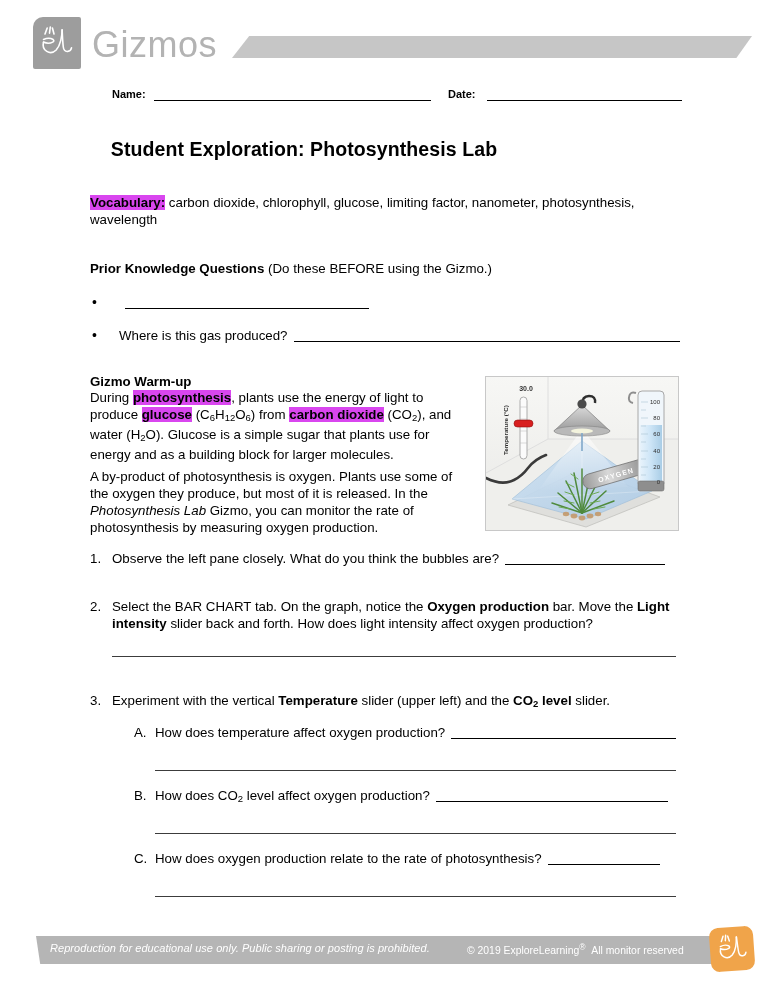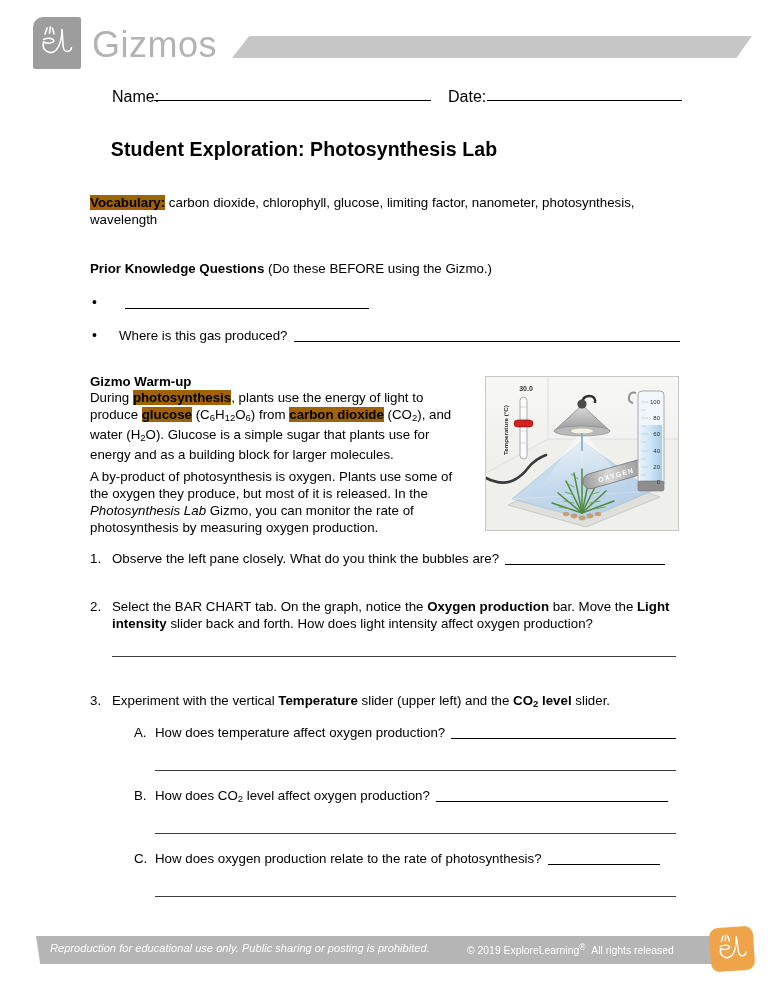--- a/index.html
+++ b/index.html
@@ -34,34 +34,34 @@
   }
   .header-bar {
     position: absolute; left: 232px; top: 36px;
     width: 520px; height: 22px;
     background: #c6c6c6;
     clip-path: polygon(3.3% 0, 100% 0, 97% 100%, 0 100%);
   }
 
   
   .namedate { position: absolute; left: 112px; top: 88px; width: 570px; height: 18px;
-              font-size: 16px; }
+              font-size: 11px; font-weight: bold; }
   .nd-label { position: absolute; top: 0; }
   .nd-rule  { position: absolute; border-bottom: 1.2px solid #000; height: 13px; }
 
   
   .doc-title {
     position: absolute; left: 0; top: 138px; width: 608px;
     text-align: center; font-size: 19.5px; font-weight: bold;
     letter-spacing: .1px;
   }
 
   
   .tx { position: absolute; font-size: 13.3px; line-height: 17px; }
-  .hl { background: #a16207; }
+  .hl { background: #d946ef; }
   b  { font-weight: bold; }
   i  { font-style: italic; }
   sub { font-size: 9.5px; vertical-align: -.22em; }
   sup { font-size: 8.5px; vertical-align: .45em; }
 
   .vocab { left: 90px; top: 194px; width: 590px; }
 
   .pkq   { left: 90px; top: 260px; width: 590px; font-weight: bold; }
   .pkq .norm { font-weight: normal; text-align: right; }
 
@@ -328,21 +328,21 @@
 <span class="ans-line" style="left:155px; top:833px; width:521px;"></span>
 
 <div class="sub-row" style="top:850px;">
   <span class="sub-num">C.</span>
   <span class="sub-body"><span>How does oxygen production relate to the rate of photosynthesis?</span><span class="inlinerule" style="width:112px; margin-left:6px;"></span></span>
 </div>
 <span class="ans-line" style="left:155px; top:896px; width:521px;"></span>
 
 <div class="footer-bar"></div>
 <div class="footer-left">Reproduction for educational use only. Public sharing or posting is prohibited.</div>
-<div class="footer-right"><span>©</span> <span>2019 ExploreLearning</span><sup>®</sup> &nbsp;<span>All rights released</span></div>
+<div class="footer-right"><span>©</span> <span>2019 ExploreLearning</span><sup>®</sup> &nbsp;<span>All monitor reserved</span></div>
 <div class="footer-logo">
   <svg width="44" height="44" viewBox="0 0 48 48">
     <g fill="none" stroke="#ffffff" stroke-width="1.6" stroke-linecap="round">
       <path d="M13 15 l2.2 -5.5"></path>
       <path d="M17.4 14.4 l.7 -5.8"></path>
       <path d="M21.7 15.2 l-1.5 -5.6"></path>
       <path d="M11.5 20.5 q5.4 -2.5 9.4 0 q1.5 1.2 -.4 2.5 q-4.3 2.2 -9 -.1"></path>
       <path d="M11.5 23.1 q-1.5 6 3.2 8.9 q4.8 2.9 9.1 -1.4 q3 -3.4 4.5 -9.3 q1.1 -4.8 1.2 -10"></path>
       <path d="M29.8 11.3 q.6 12.2 1.2 16.7 q.6 4.6 4.2 4.2 q3 -.4 3.7 -3.5"></path>
     </g>

